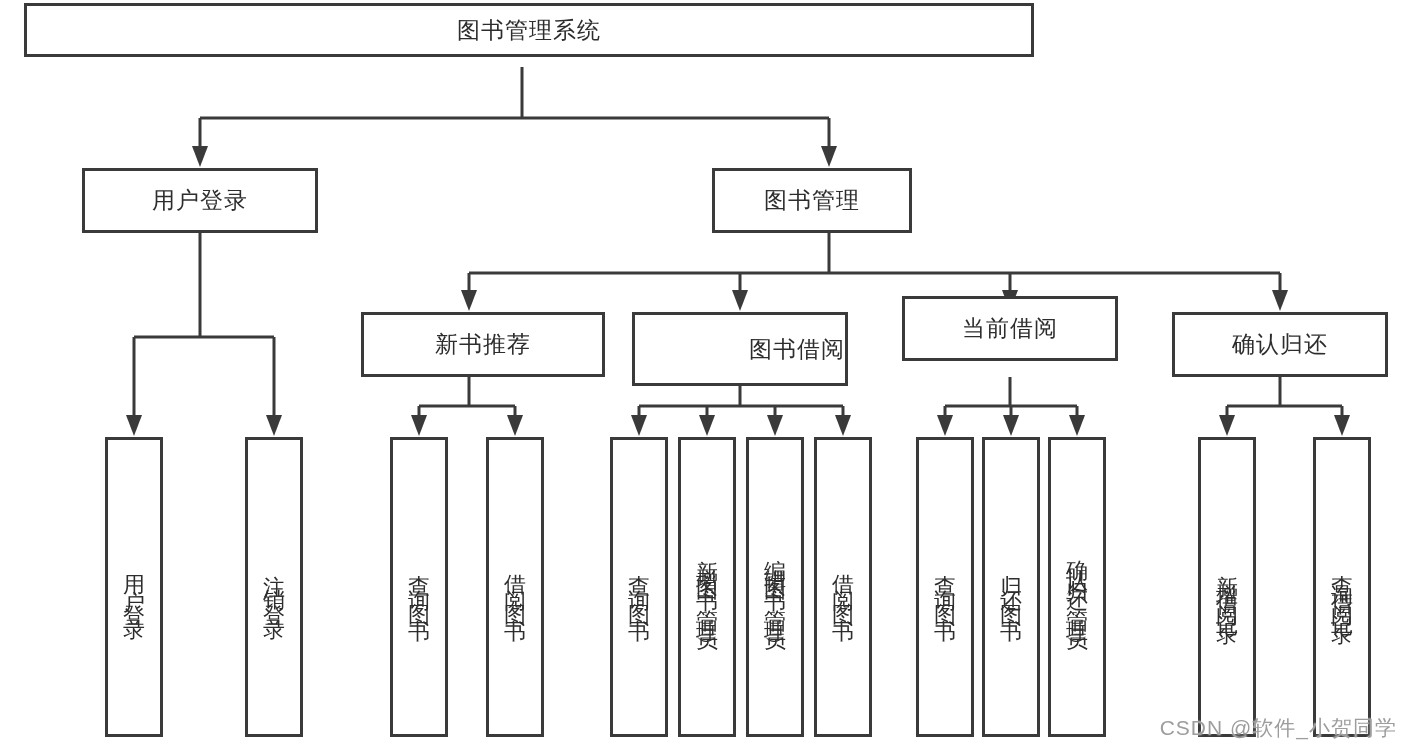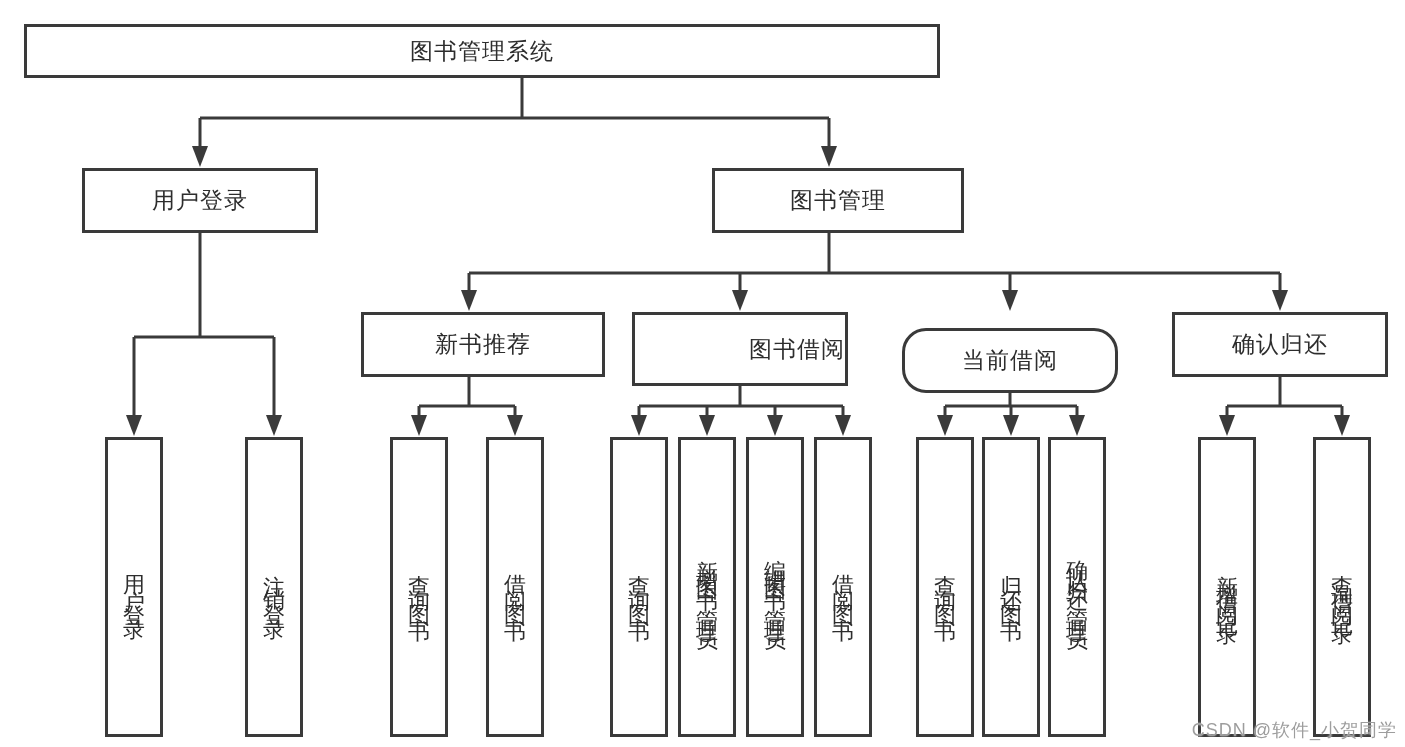--- a/index.html
+++ b/index.html
@@ -69,21 +69,21 @@
     letter-spacing: 10px;
     color: var(--text);
     white-space: nowrap;
   }
   .leaf.short .v-label { letter-spacing: 15px; }
 
   .watermark {
     position: absolute;
     right: 8px;
     bottom: 5px;
-    font-size: 18px;
+    font-size: 21px;
     color: var(--watermark);
     letter-spacing: 1px;
     z-index: 3;
     text-shadow: 0 0 2px #ffffff;
     margin-top: 32px;
   }
 </style>
 </head>
 <body>
 
@@ -132,38 +132,38 @@
       <polygon points="1069,415 1085,415 1077,436"></polygon>
     </g>
 
     <g>
       <path d="M1280 377 V406 M1227 406 H1342 M1227 406 V426 M1342 406 V426"></path>
       <polygon points="1219,415 1235,415 1227,436"></polygon>
       <polygon points="1334,415 1350,415 1342,436"></polygon>
     </g>
   </svg>
 
-  <div class="node" style="left:24px; top:24px; width:916px; height:54px;">
+  <div class="node" style="left:24px; top:3px; width:1010px; height:54px;">
     <span>图书管理系统</span>
   </div>
 
   <div class="node" style="left:82px; top:168px; width:236px; height:65px;">
     <span>用户登录</span>
   </div>
-  <div class="node" style="left:712px; top:168px; width:252px; height:65px;">
+  <div class="node" style="left:712px; top:168px; width:200px; height:65px;">
     <span>图书管理</span>
   </div>
 
   <div class="node" style="left:361px; top:312px; width:244px; height:65px;">
     <span>新书推荐</span>
   </div>
   <div class="node" style="left:632px; top:312px; width:216px; height:74px;justify-content:flex-end;">
     <span>图书借阅</span>
   </div>
-  <div class="node" style="left:902px; top:328px; width:216px; height:65px;border-radius:24px;">
+  <div class="node" style="left:902px; top:296px; width:216px; height:65px;">
     <span>当前借阅</span>
   </div>
   <div class="node" style="left:1172px; top:312px; width:216px; height:65px;">
     <span>确认归还</span>
   </div>
 
   <div class="leaf short" style="left:105px;">
     <span class="v-label">用户登录</span>
   </div>
   <div class="leaf short" style="left:245px;">

